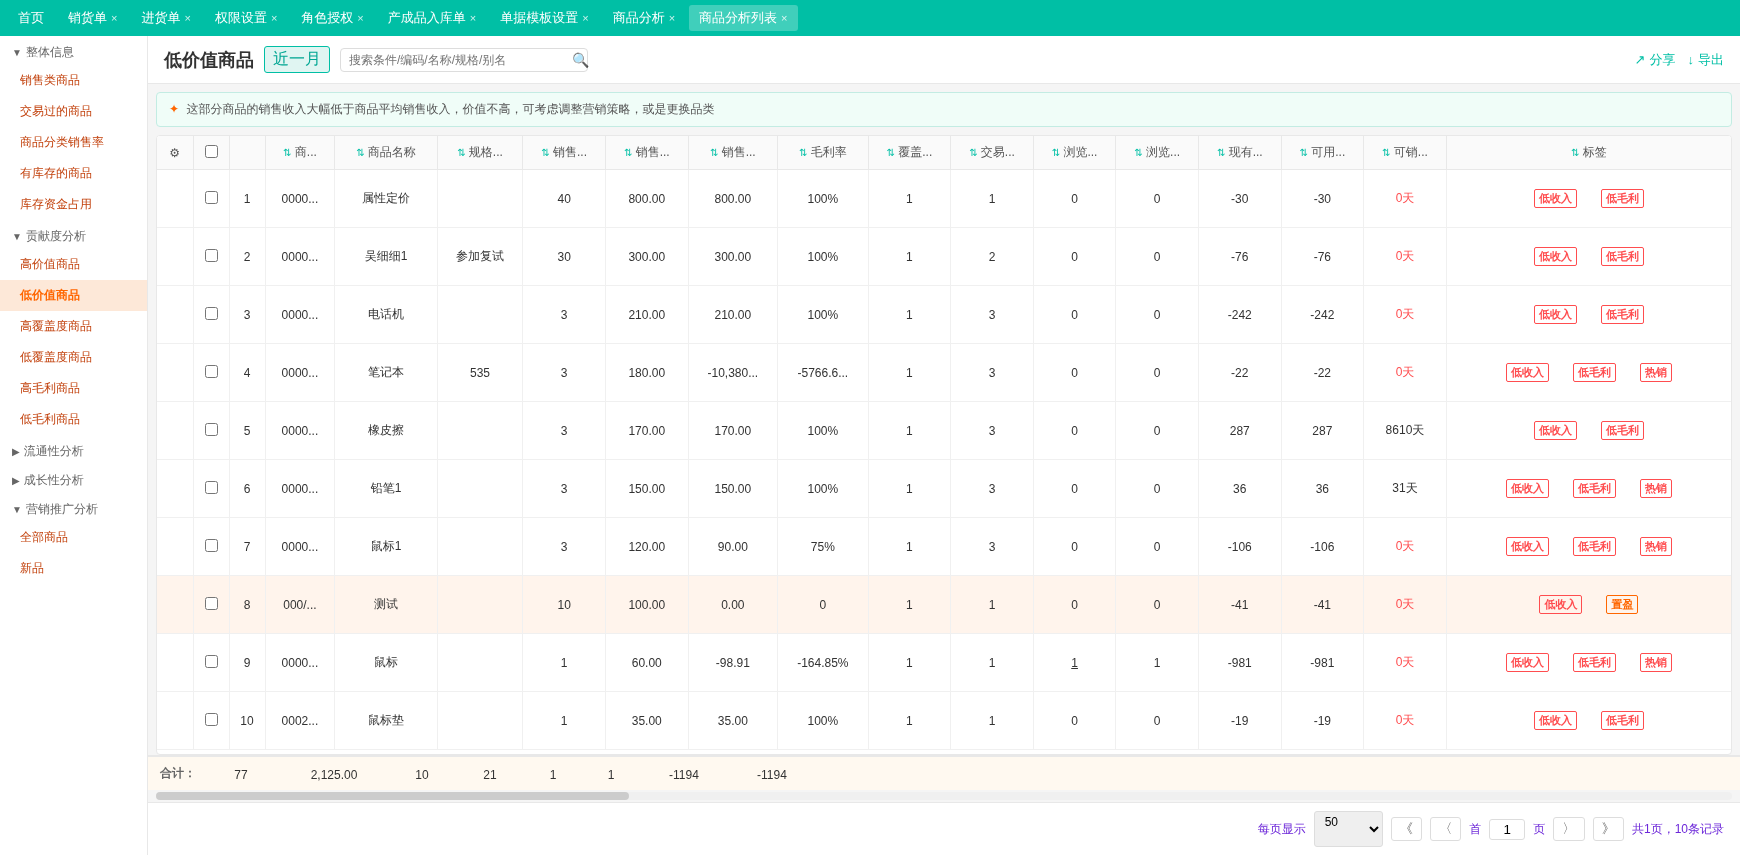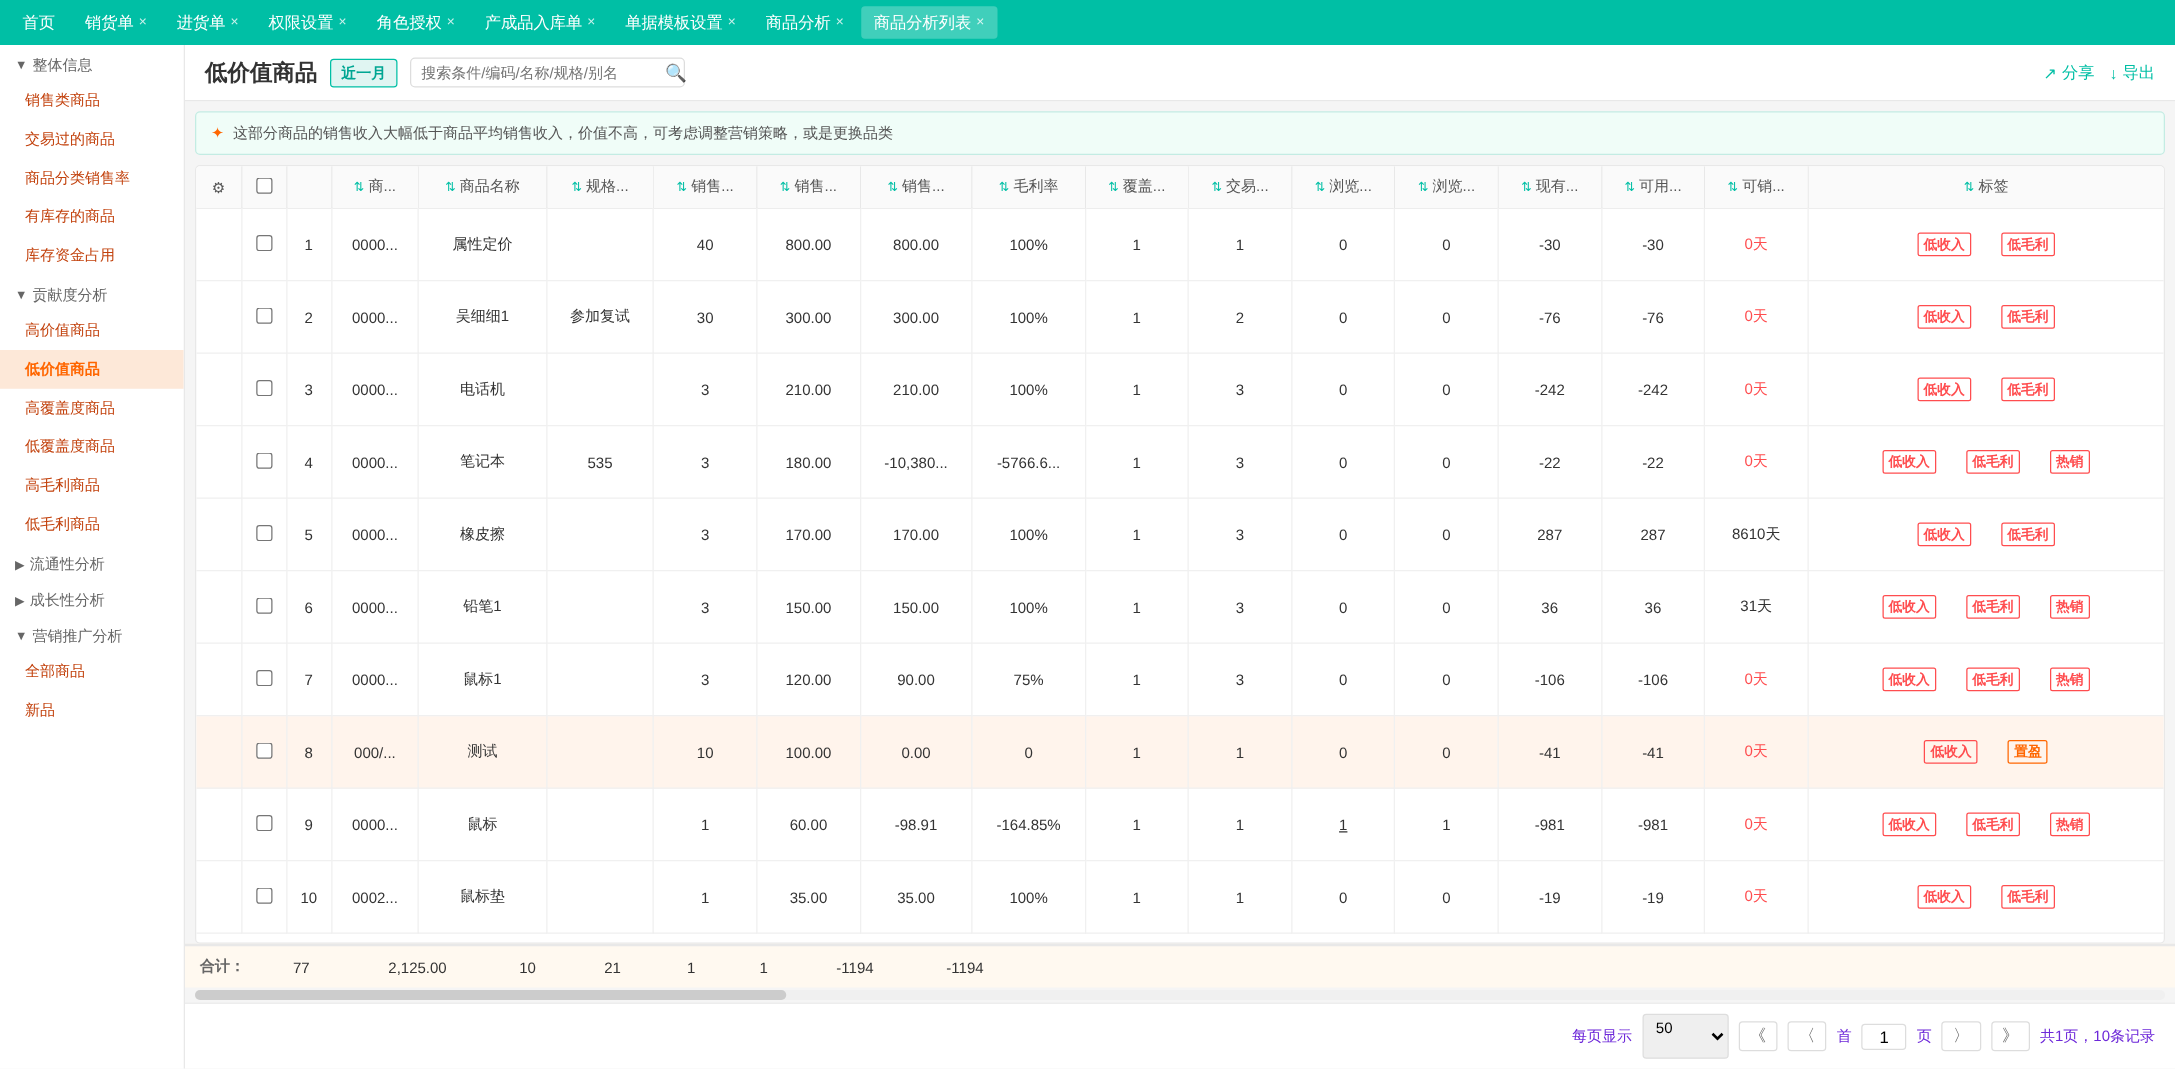--- a/index.html
+++ b/index.html
@@ -83,30 +83,29 @@
       font-size: 18px;
       font-weight: bold;
       color: #333;
     }
     .filter-tag {
       background: #e0f5f2;
       color: #00a693;
       border: 1px solid #00bfa5;
       border-radius: 3px;
       padding: 2px 8px;
-      font-size: 12px;
-      cursor: pointer;
-      font-weight: bold;
+      font-size: 16px;
+      cursor: pointer;
     }
     .search-box {
       border: 1px solid #ddd;
       border-radius: 4px;
       padding: 4px 30px 4px 8px;
       font-size: 12px;
-      width: 220px;
+      width: 248px;
       outline: none;
       color: #0c4a6e;
     }
     .search-icon-wrap {
       margin-left: -26px;
       color: #f60;
       font-size: 14px;
       cursor: pointer;
     }
     .header-actions {
@@ -191,21 +190,21 @@
     .tag-red { color: #ff4d4f; border-color: #ff4d4f; }
     .tag-orange { color: #f60; border-color: #f60; }
     .tag-hot { color: #ff4d4f; border-color: #ff4d4f; }
     
     
     .table-footer {
       background: #fff9f0;
       border-top: 2px solid #e8e8e8;
       padding: 8px 12px;
       display: flex;
-      align-items: center;
+      align-items: flex-end;
       flex-shrink: 0;
     }
     .footer-label { color: #666; margin-right: 20px; font-weight: bold; }
     
     
     .pagination {
       background: white;
       border-top: 1px solid #e8e8e8;
       padding: 8px 16px;
       display: flex;

